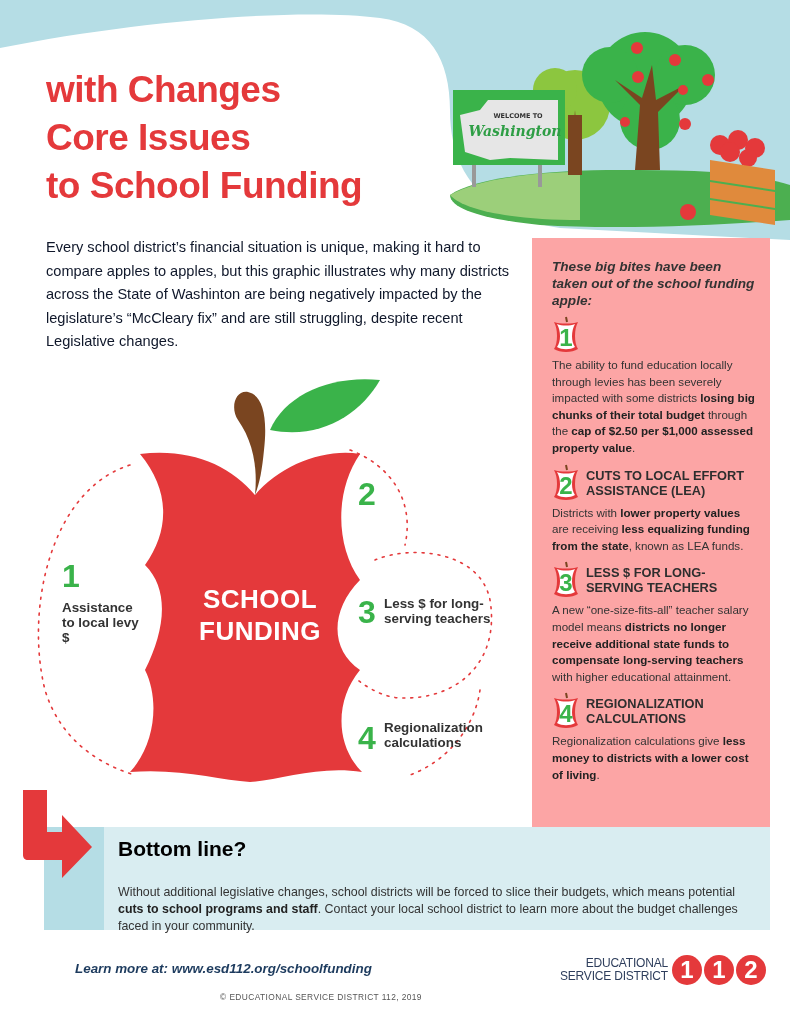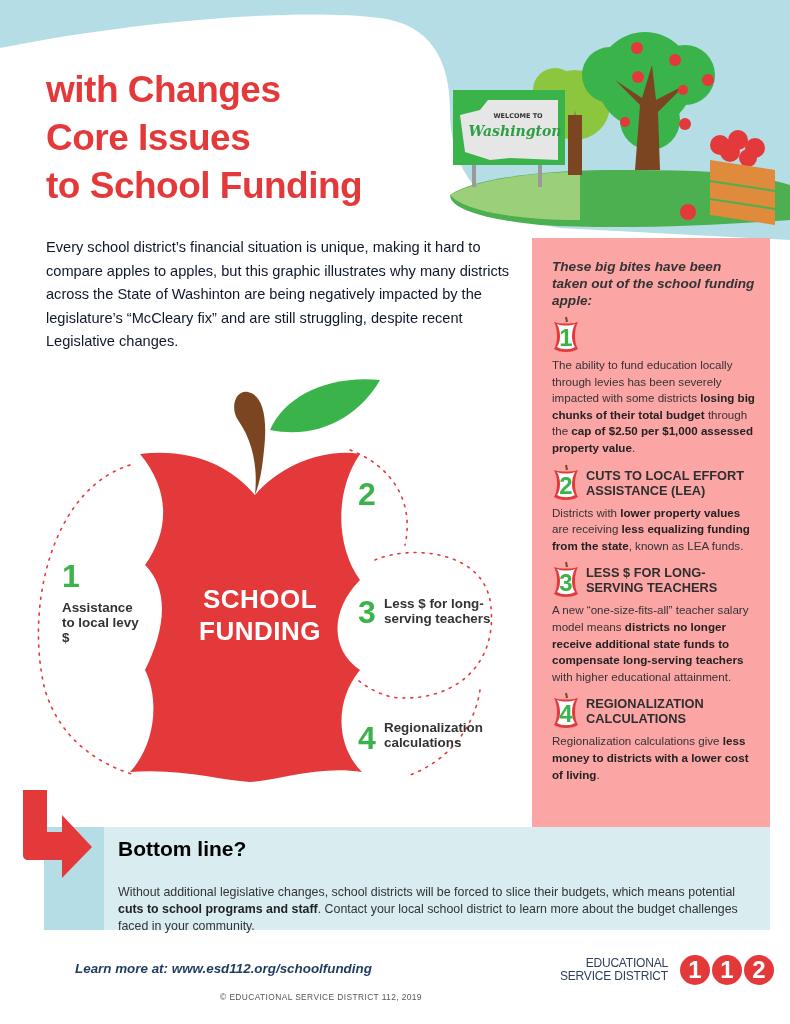--- a/index.html
+++ b/index.html
@@ -38,21 +38,21 @@
   .bottom-strip { position: absolute; left: 44px; top: 827px; width: 60px; height: 103px; background: #b5dde5; }
   .arrow { position: absolute; left: 20px; top: 790px; }
   .bottom-title { position: absolute; left: 118px; top: 836px; color: #000000; font-weight: 700; font-size: 21px; line-height: 26px; }
   .bottom-body { position: absolute; left: 118px; top: 884px; width: 640px; font-size: 12.4px; line-height: 17px; color: #333; }
   .bottom-body b { font-weight: 700; color: #222; }
 
   .learn { position: absolute; left: 46px; top: 961px; color: #1d3b5e; font-weight: 700; font-style: italic; font-size: 13.4px; margin-left: 29px; }
   .copy { position: absolute; left: 0; top: 992px; width: 642px; text-align: center; font-size: 8.4px; color: #555; letter-spacing: 0.4px; }
 
   .logo { position: absolute; left: 560px; top: 953px; height: 34px; display: flex; align-items: center; gap: 2px; }
-  .logo-text { text-align: right; color: #2e3e5c; font-size: 12px; line-height: 13px; letter-spacing: -0.2px; margin-right: 10px; }
+  .logo-text { text-align: right; color: #2e3e5c; font-size: 12px; line-height: 13px; letter-spacing: -0.2px; margin-right: 2px; }
   .logo-circle { width: 30px; height: 30px; border-radius: 50%; background: #e4393b; color: #fff; font-weight: 700;
                  font-size: 24px; line-height: 30px; text-align: center; }
 </style>
 </head>
 <body>
 
 <svg class="sky" width="790" height="240" viewBox="0 0 790 240">
   <rect x="0" y="0" width="790" height="240" fill="#b5dde5"></rect>
   <path d="M0,48 C140,20 300,8 380,18 C430,24 450,60 450,110 C450,170 480,215 560,228 L790,240 L0,240 Z" fill="#ffffff"></path>
 </svg>

